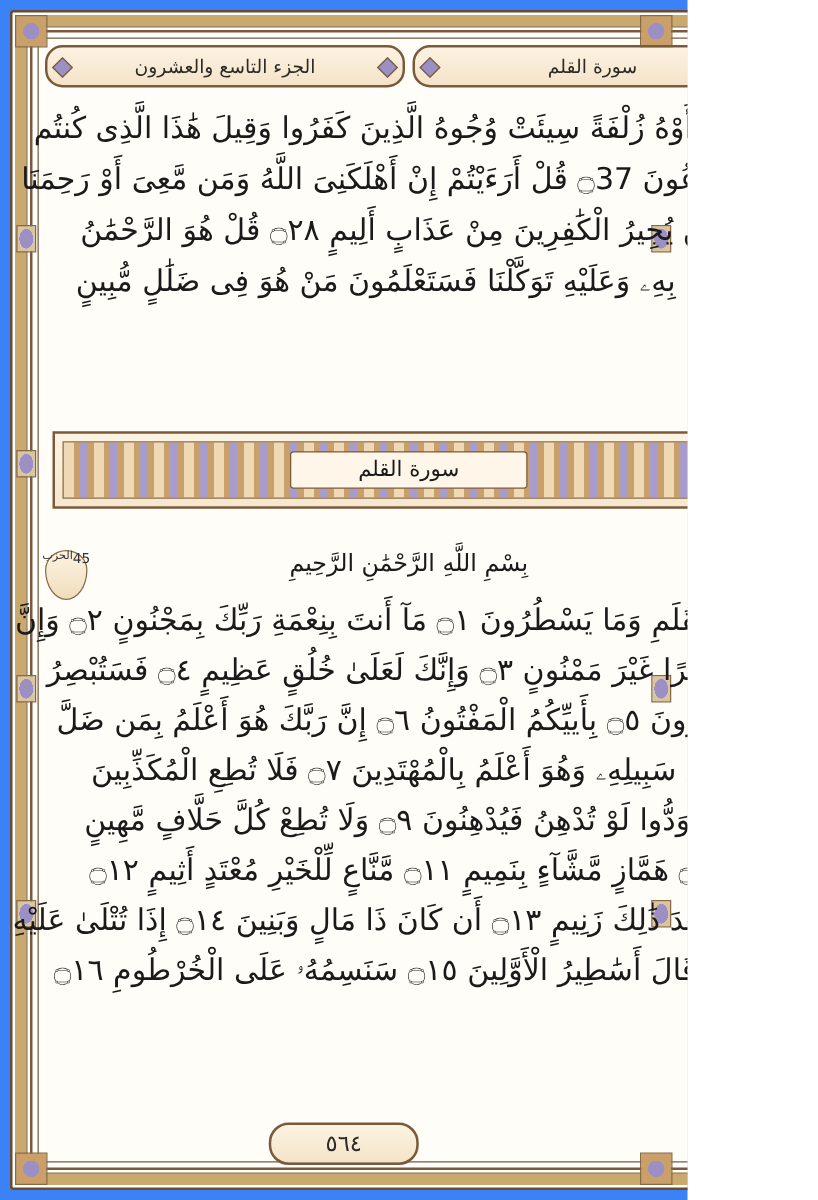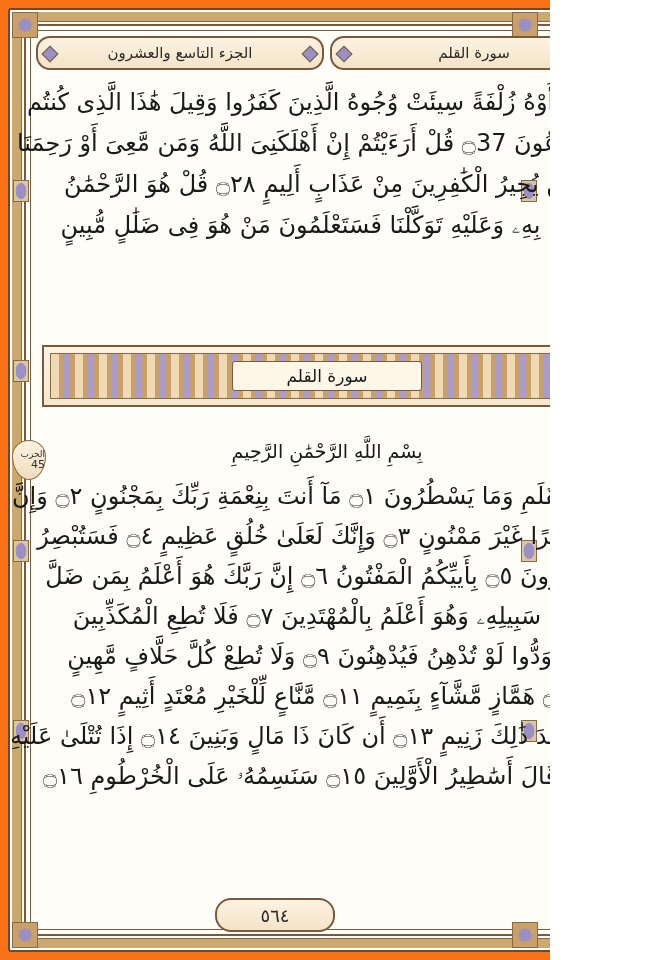--- a/index.html
+++ b/index.html
@@ -5,21 +5,21 @@
   * { box-sizing: border-box; }
   html, body {
     margin: 0; padding: 0;
     width: 654px; height: 960px;
     background: #ffffff;
     font-family: "DejaVu Sans", "Liberation Sans", sans-serif;
   }
   #page {
     position: relative;
     width: 550px; height: 960px;
-    background: #f97316;
+    background: #3b82f6;
     overflow: hidden;
   }
 
   
   .frame-outer {
     position: absolute;
     left: 8px; top: 8px;
     width: 638px; height: 944px;
     border: 2px solid #6b4a2f;
     border-radius: 3px;
@@ -193,24 +193,25 @@
   }
 
   
   .hizb {
     position: absolute;
     width: 34px; height: 40px;
     border: 1px solid #8a6a45;
     border-radius: 50% 50% 50% 50%/ 40% 40% 60% 60%;
     background: linear-gradient(#fdf3e2, #f1ddbd);
     display: flex;
-    flex-direction: column;
-    align-items: flex-end;
+    flex-direction: row;
+    align-items: flex-start;
     justify-content: center;
     line-height: 1.05;
+    margin-left: 24px;
   }
   .hizb-top { font-size: 9px; color: #333; direction: rtl; }
   .hizb-num { font-size: 11px; color: #333; }
 
   
   .page-num-wrap {
     position: absolute;
     left: 50%;
     transform: translateX(-50%);
     bottom: 28px;

